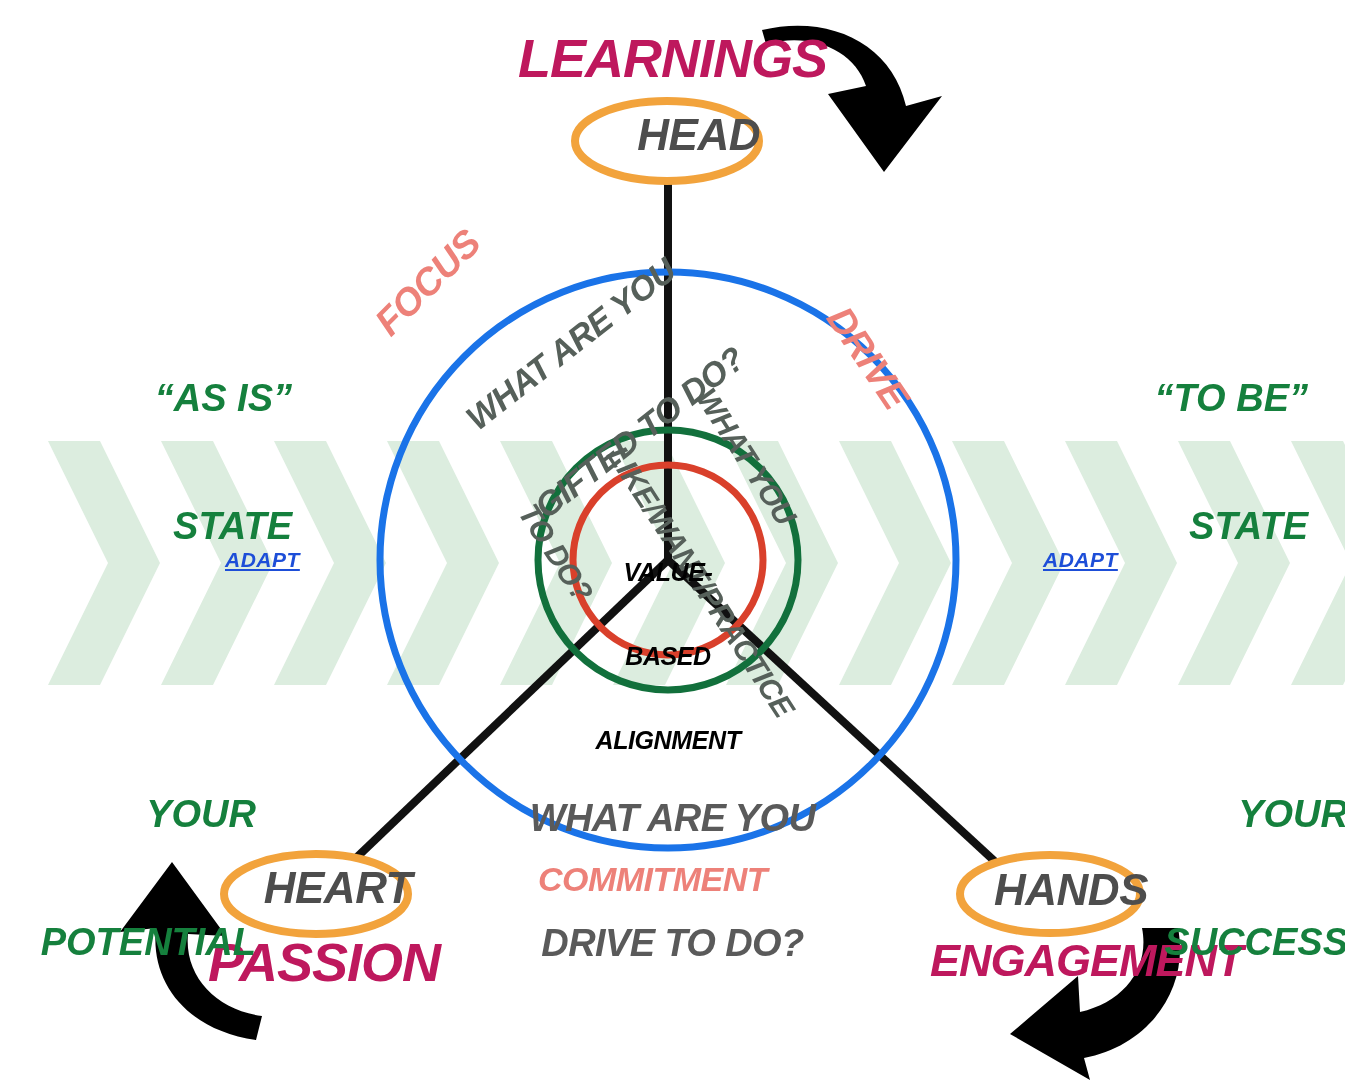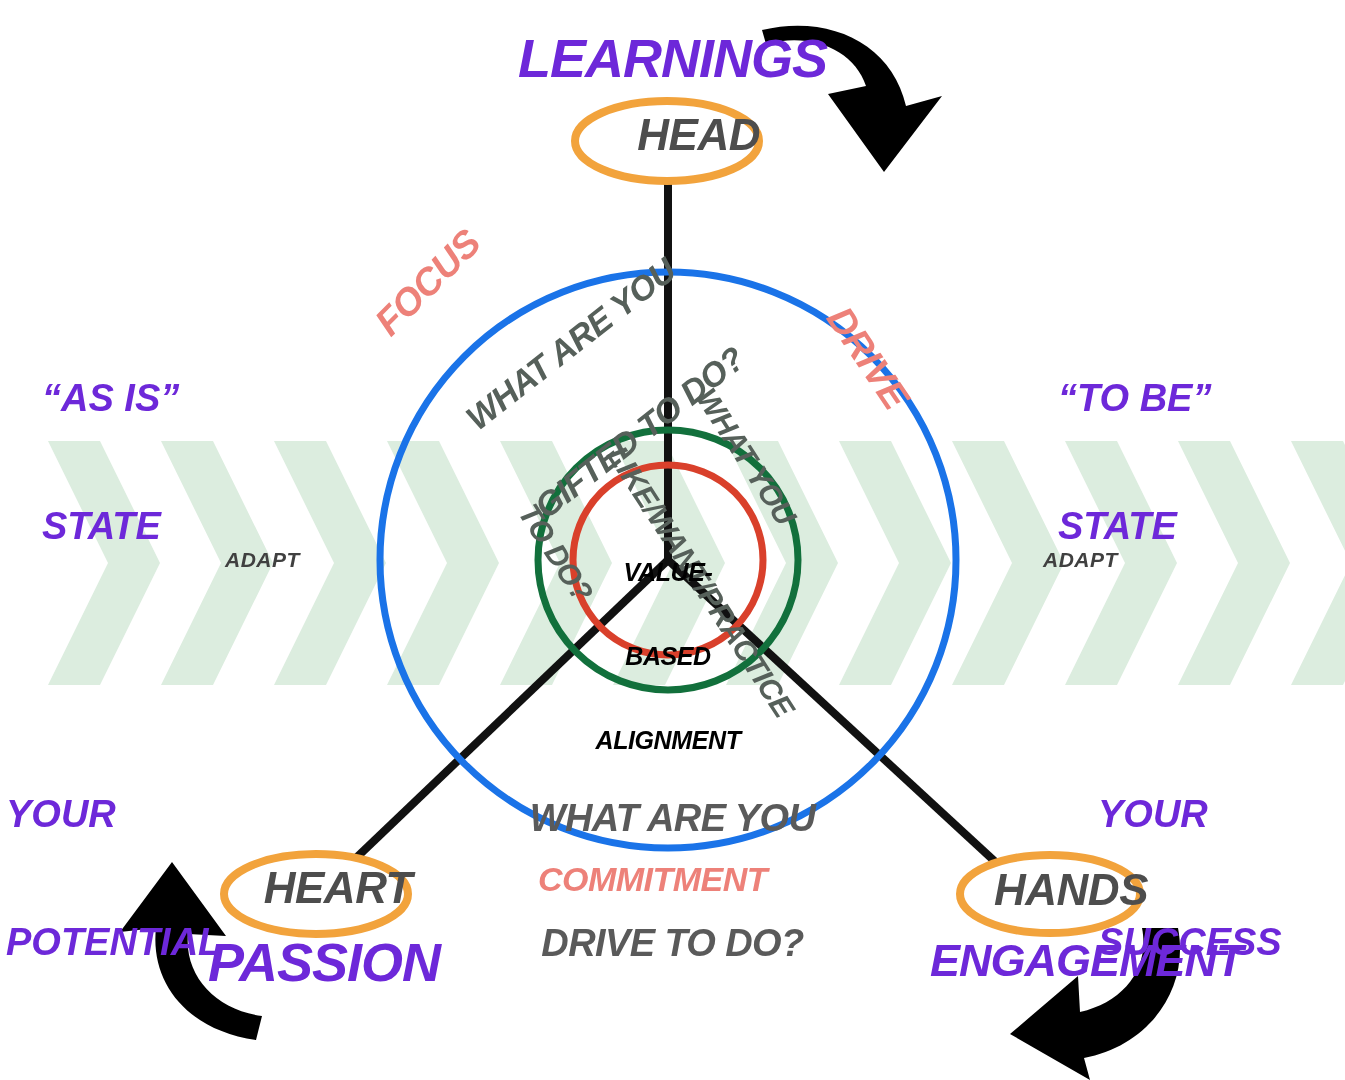--- a/index.html
+++ b/index.html
@@ -29,47 +29,48 @@
     position: absolute;
     white-space: pre;
     line-height: 1.02;
     font-family: "Liberation Sans", sans-serif;
     font-style: italic;
     font-weight: bold;
     letter-spacing: -0.5px;
   }
   
   .state-label {
-    color: #6d28d9;
+    color: #15803d;
     font-size: 38px;
     font-weight: bold;
     font-style: italic;
     letter-spacing: 0px;
-    text-align: left;
+    text-align: right;
     line-height: 1.12;
   }
   #as-is-state  { left: 42px;  top: 292px; width: 250px; }
   #to-be-state  { left: 1058px; top: 292px; width: 250px; }
   #your-potential { left: 6px;  top: 708px; width: 250px; }
   #your-success   { left: 1098px; top: 708px; width: 250px; }
 
   
   .adapt-label {
-    color: #404040;
+    color: #1d4ed8;
     font-size: 21px;
     font-weight: bold;
     font-style: italic;
     letter-spacing: 0.5px;
+    text-decoration: underline;
   }
   #adapt-left  { left: 225px; top: 549px; }
   #adapt-right { left: 1043px; top: 549px; }
 
   
   .magenta-label {
-    color: #6d28d9;
+    color: #be185d;
     font-weight: bold;
     font-style: italic;
     letter-spacing: -1px;
   }
   #learnings {
     left: 0; top: 31px; width: 1345px; text-align: center;
     font-size: 54px;
   }
   #passion  { left: 208px; top: 935px; font-size: 54px; }
   #engagement { left: 930px; top: 938px; font-size: 45px; }

